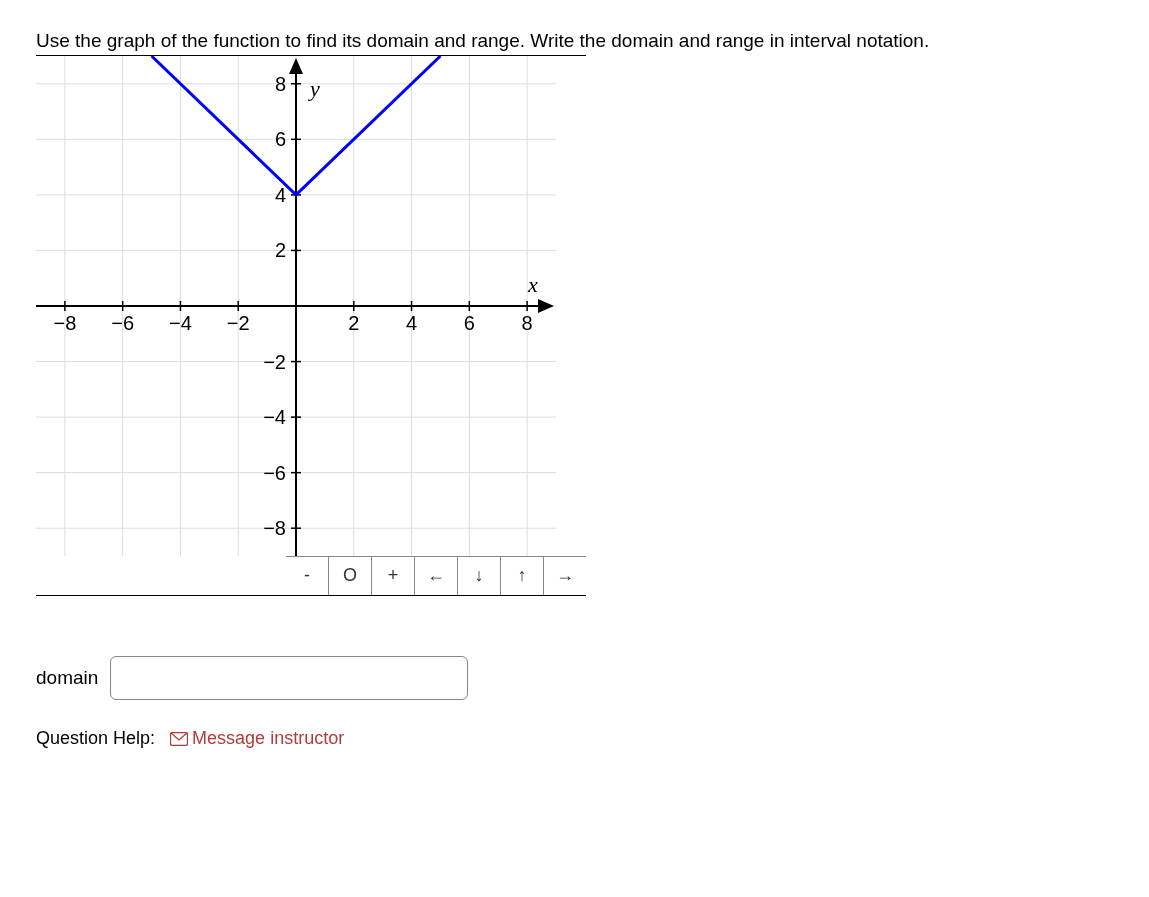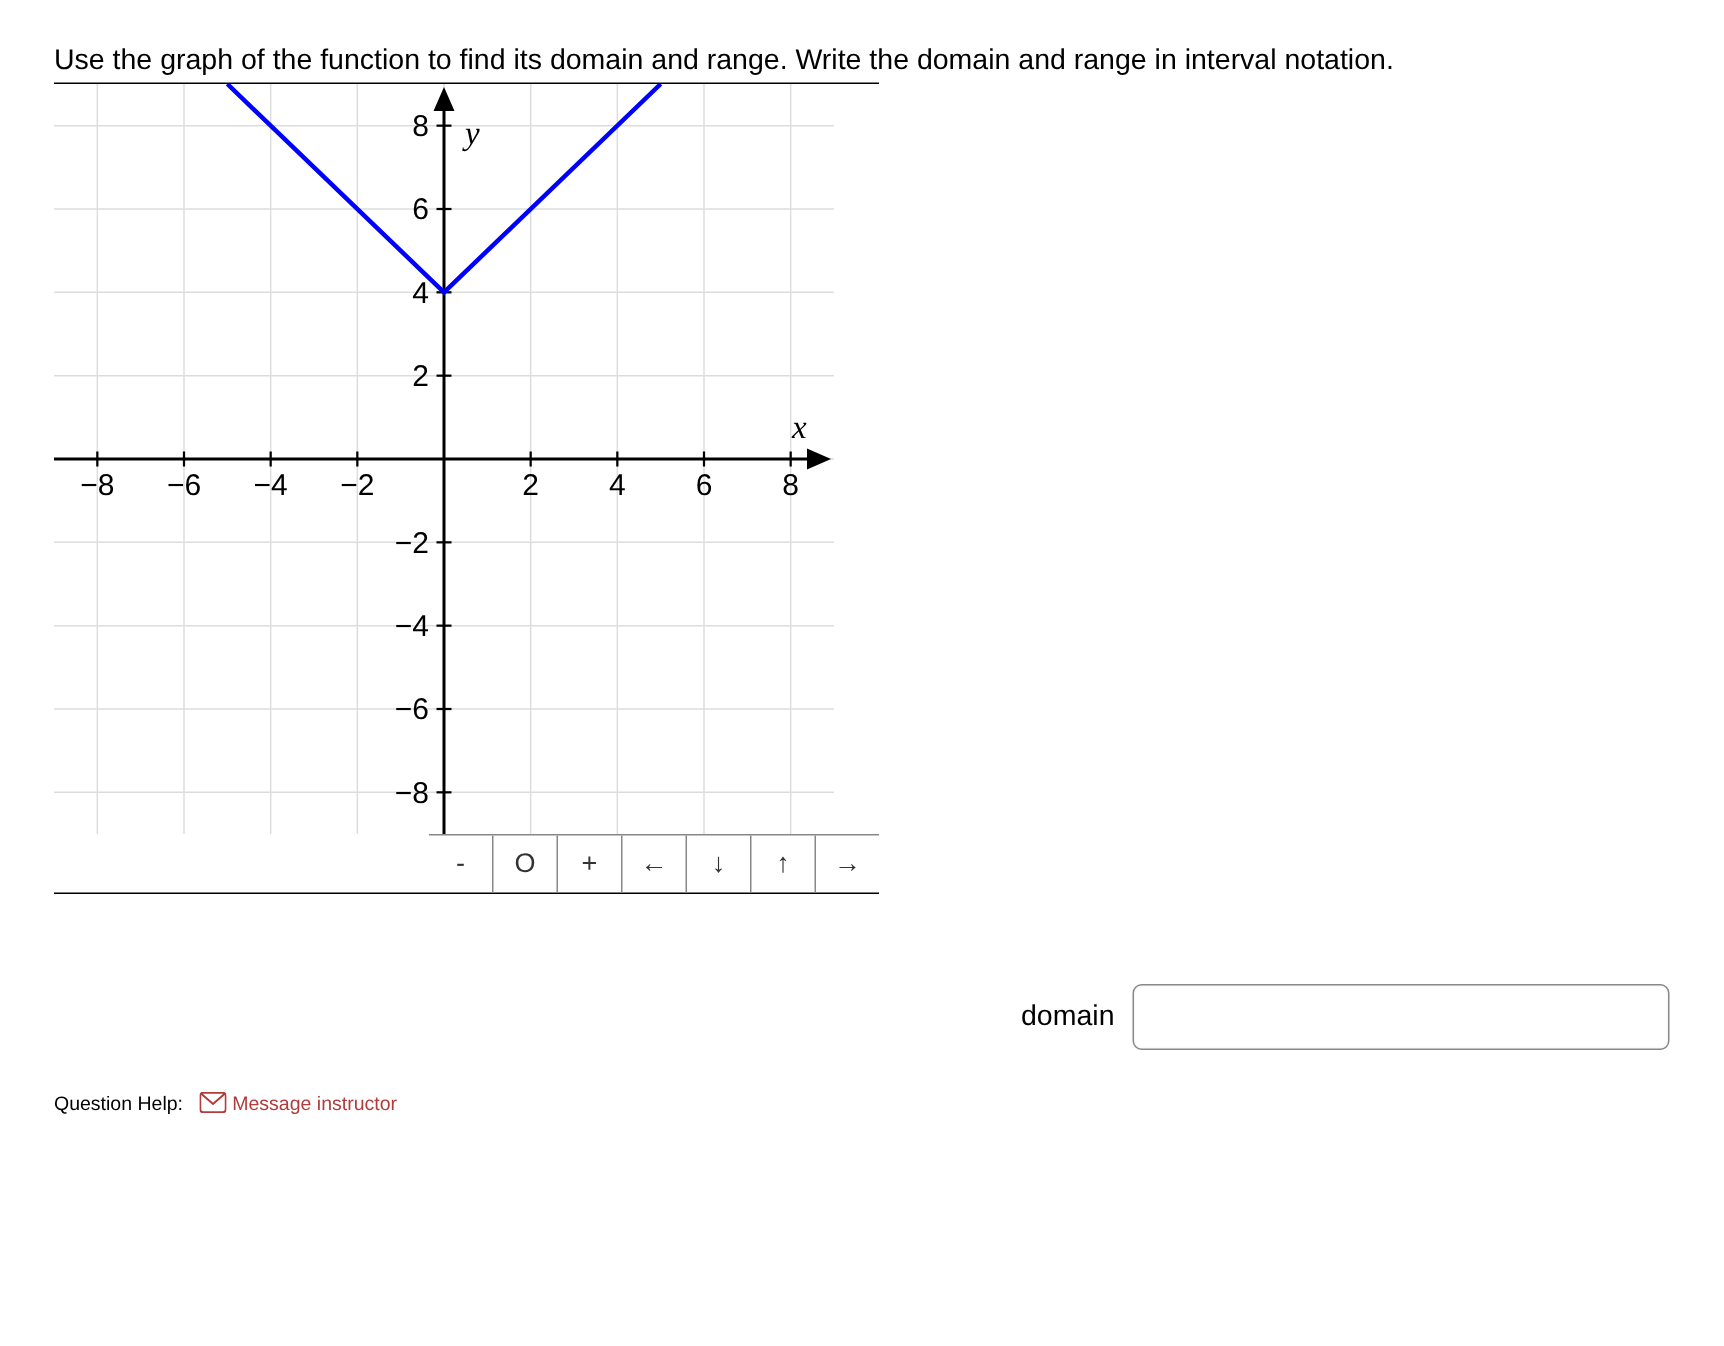--- a/index.html
+++ b/index.html
@@ -51,39 +51,38 @@
   }
   .toolbar-btn:last-child { border-right: none; }
 
   .answers {
     margin-top: 60px;
   }
   .answer-row {
     display: flex;
     align-items: center;
     margin-bottom: 28px;
-    justify-content: flex-end;
   }
   .answer-row label {
     margin-right: 12px;
     font-size: 19px;
   }
   .answer-row input[type="text"] {
     width: 340px;
     height: 38px;
     font-size: 18px;
     border: 1px solid #888;
     border-radius: 6px;
     padding: 2px 8px;
     box-shadow: inset 0 0 2px rgba(0,0,0,0.08);
   }
 
   .qhelp {
     margin-top: 4px;
-    font-size: 13px;
+    font-size: 18px;
   }
   .qhelp a {
     color: #b23b3b;
     text-decoration: none;
     cursor: pointer;
   }
   .envelope {
     display: inline-block;
     vertical-align: -2px;
     margin-right: 4px;

